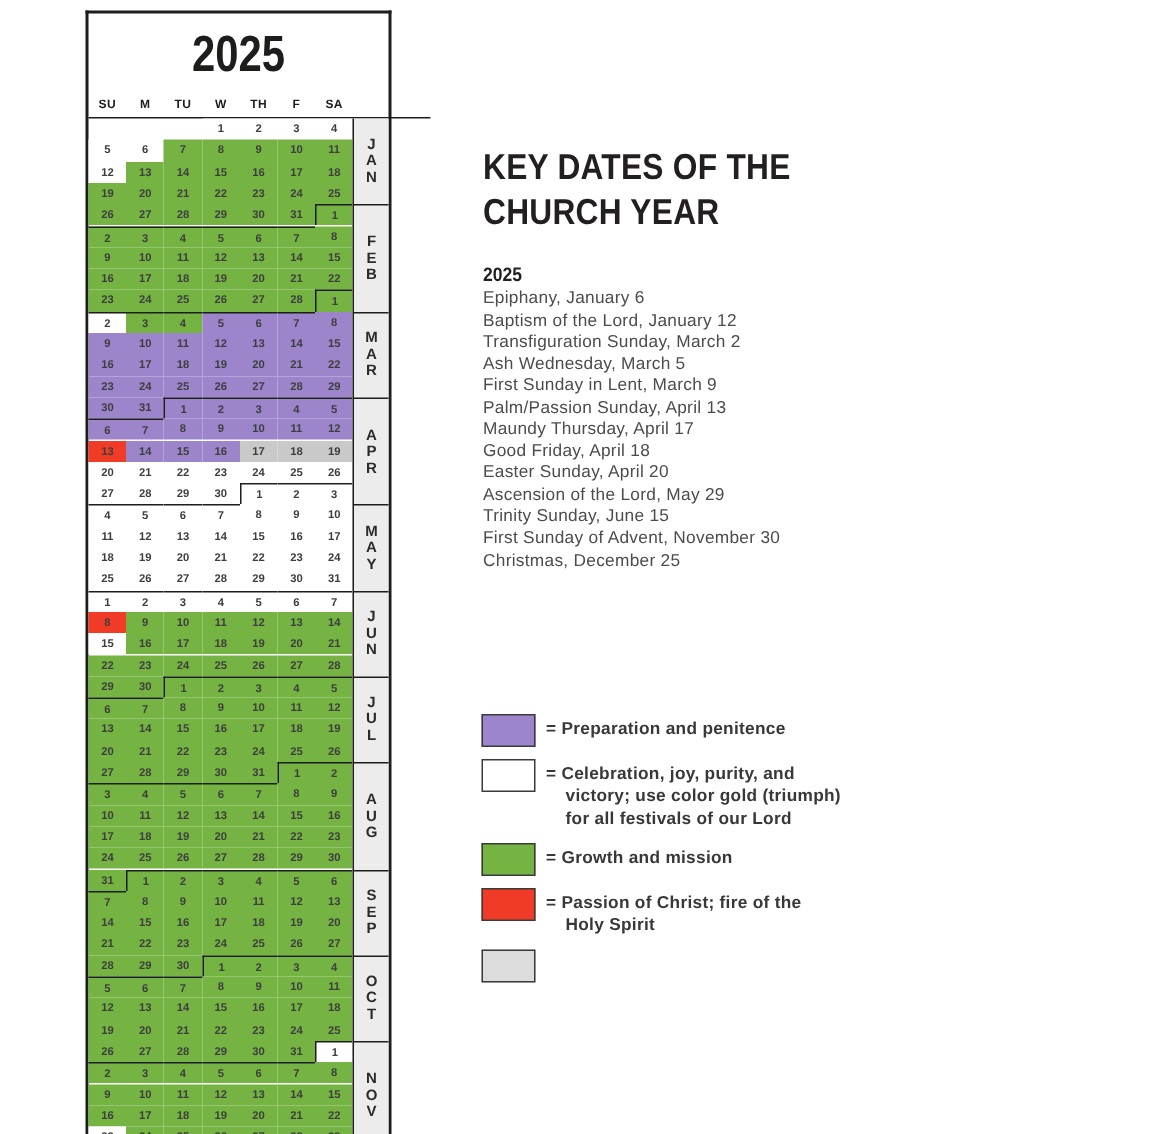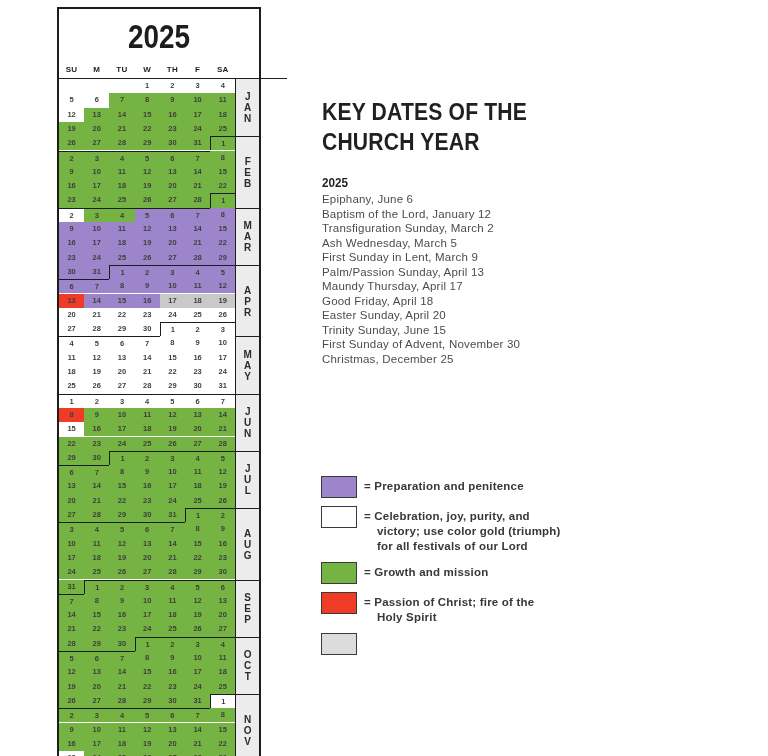--- a/index.html
+++ b/index.html
@@ -492,29 +492,30 @@
 O
 V</div>
         </div>
       </div>
   </div>
 
   <div id="key-heading">KEY DATES OF THE
 CHURCH YEAR</div>
   <div id="key-year">2025</div>
   <div id="dates-list">
-      <div class="date-item">Epiphany, June 6</div>
+      <div class="date-item">Epiphany, January 6</div>
       <div class="date-item">Baptism of the Lord, January 12</div>
       <div class="date-item">Transfiguration Sunday, March 2</div>
       <div class="date-item">Ash Wednesday, March 5</div>
       <div class="date-item">First Sunday in Lent, March 9</div>
       <div class="date-item">Palm/Passion Sunday, April 13</div>
       <div class="date-item">Maundy Thursday, April 17</div>
       <div class="date-item">Good Friday, April 18</div>
       <div class="date-item">Easter Sunday, April 20</div>
+      <div class="date-item">Ascension of the Lord, May 29</div>
       <div class="date-item">Trinity Sunday, June 15</div>
       <div class="date-item">First Sunday of Advent, November 30</div>
       <div class="date-item">Christmas, December 25</div>
     </div>
   <div id="legend">
       <div class="legend-row">
         <div class="swatch" style="background: rgb(156, 133, 202);"></div>
         <div class="legend-label">= Preparation and penitence</div>
       </div>
       <div class="legend-row">

